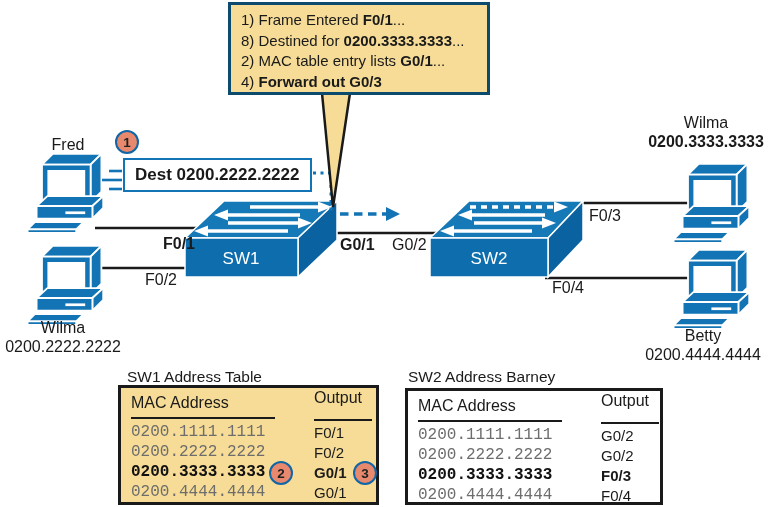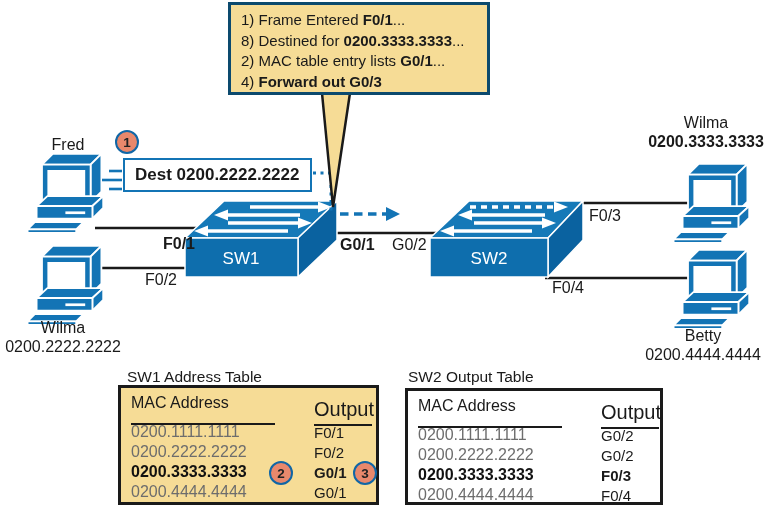--- a/index.html
+++ b/index.html
@@ -23,25 +23,25 @@
   .plabel{position:absolute;font-size:16px;z-index:3;}
   .bold{font-weight:bold;}
   .hostlbl{position:absolute;text-align:center;font-size:16px;line-height:18.5px;z-index:3;}
   
   .tbl-title{position:absolute;font-size:15.5px;z-index:3;}
   .addr-table{position:absolute;box-sizing:border-box;border:3px solid #1a1a1a;z-index:3;}
   .addr-table.tan{background:#F6DC96;}
   .addr-table.white{background:#fff;}
   .hdr-row{position:relative;height:34px;}
   .hdr-row .h1{position:absolute;left:10px;top:6px;width:144px;font-size:16px;
-               padding-bottom:11px;border-bottom:2.5px solid #1a1a1a;}
-  .hdr-row .h2{position:absolute;left:193px;top:10px;width:58px;font-size:20px;
-               padding-bottom:3px;border-bottom:2.5px solid #1a1a1a;}
+               padding-bottom:5px;border-bottom:2.5px solid #1a1a1a;}
+  .hdr-row .h2{position:absolute;left:193px;top:1px;width:58px;font-size:16px;
+               padding-bottom:12px;border-bottom:2.5px solid #1a1a1a;}
   .trow{position:relative;height:20px;}
-  .trow .mac{position:absolute;left:10px;top:0;font-family:Liberation Sans, sans-serif;
+  .trow .mac{position:absolute;left:10px;top:0;font-family:Liberation Mono, monospace;
              font-size:16px;line-height:20px;color:#6d6d6d;}
   .trow .out{position:absolute;left:193px;top:1px;font-size:15px;line-height:19px;color:#1a1a1a;}
   .trow .mac.hot{color:#111;font-weight:bold;}
   .trow .out.hot{font-weight:bold;}
 </style>
 </head>
 <body>
 
 <div class="stage">
 
@@ -179,21 +179,21 @@
     <div class="trow">
         <span class="mac hot">0200.3333.3333</span>
         <span class="out hot">G0/1</span>
       </div>
     <div class="trow">
         <span class="mac">0200.4444.4444</span>
         <span class="out">G0/1</span>
       </div>
   </div>
 
-  <div class="tbl-title" style="left:408px;top:368px;">SW2 Output Table</div>
+  <div class="tbl-title" style="left:408px;top:368px;">SW2 Address Barney</div>
   <div class="addr-table white" style="left:405px;top:388px;width:258px;height:117px;">
     <div class="hdr-row">
       <span class="h1">MAC Address</span>
       <span class="h2">Output</span>
     </div>
     <div class="trow">
         <span class="mac">0200.1111.1111</span>
         <span class="out">G0/2</span>
       </div>
     <div class="trow">

